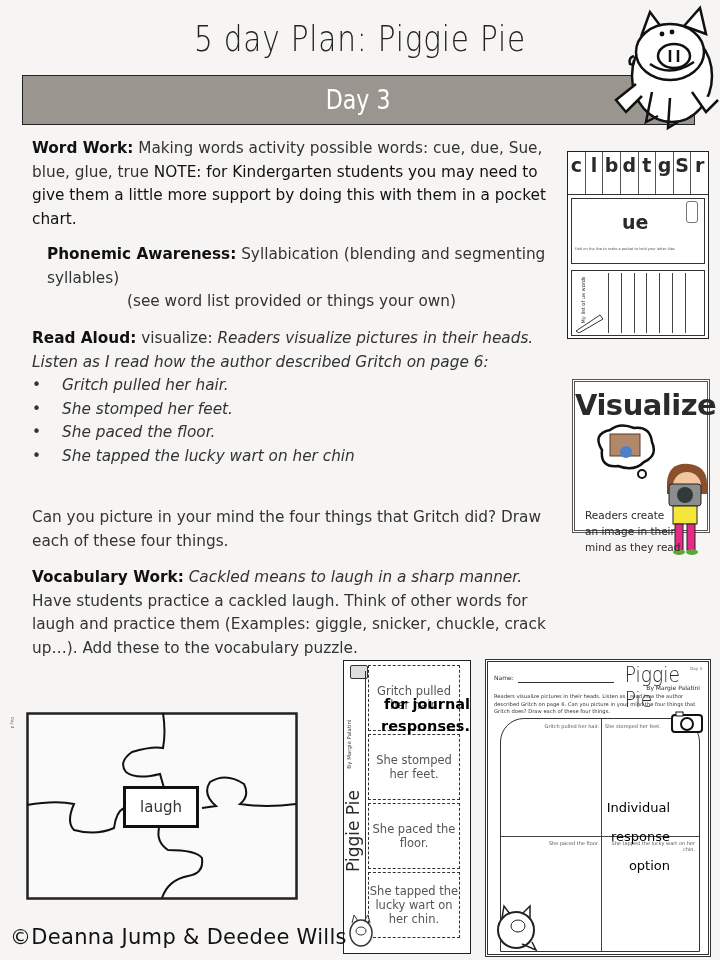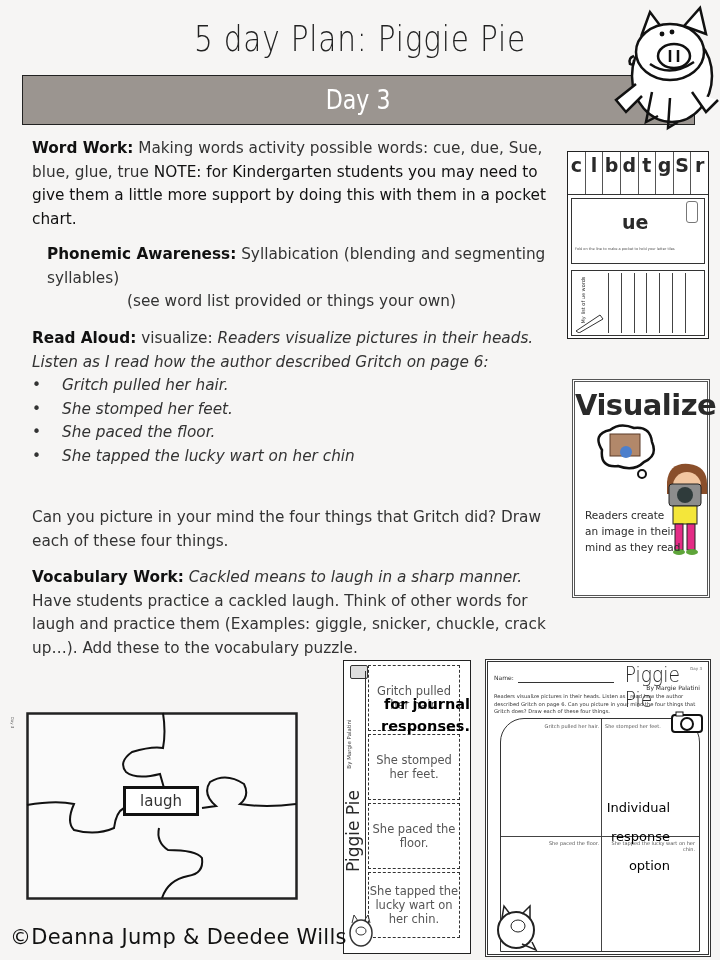--- a/index.html
+++ b/index.html
@@ -38,21 +38,21 @@
 
   .thumb { background: #fff; border: 1.5px solid #222; box-sizing: border-box; }
   .letters { display: flex; border-bottom: 1px solid #333; height: 42px; }
   .letters div { flex: 1; border-right: 1px solid #555; font-size: 19px; font-weight: bold;
     display: flex; align-items: flex-start; justify-content: center; padding-top: 2px; }
   .letters div:last-child { border-right: none; }
 
   .visualize-title { font-size: 29px; font-weight: bold; text-align: center; margin-top: 6px; letter-spacing: -0.5px; }
   .vis-caption { font-size: 10.5px; line-height: 16px; position: absolute; left: 10px; top: 125px; }
 
-  .puzzle-word { left: 123px; top: 786px; width: 76px; height: 30px; border: 3px solid #111;
+  .puzzle-word { left: 123px; top: 786px; width: 76px; height: 42px; border: 3px solid #111;
     box-sizing: border-box; background: #fff; display: flex; align-items: center; justify-content: center;
     font-size: 15px; color: #333; }
 
   .strip { left: 343px; top: 660px; width: 128px; height: 294px; }
   .strip-cell { position: absolute; left: 24px; width: 92px; border: 1.5px dashed #333; box-sizing: border-box;
     display: flex; align-items: center; justify-content: center; text-align: center;
     font-size: 11.5px; line-height: 14px; color: #555; background: #fff; }
   .overlay-label { font-family: "DejaVu Sans", sans-serif; font-weight: bold; color: #000; text-align: right; margin-top: 8px; }
 
   .copyright { left: 10px; top: 925px; font-size: 21px; color: #111; letter-spacing: 0.3px; }
@@ -137,21 +137,21 @@
         <i style="border-left:1px solid #444;"></i>
         <i style="border-left:1px solid #444;"></i>
         <i style="border-left:1px solid #444;"></i>
     </div>
     <svg style="position:absolute; left:2px; top:40px;" width="30" height="22">
         <path d="M2 20 L26 4 L29 8 L5 22 Z" fill="#fff" stroke="#333"></path>
       </svg>
   </div>
 </div>
 
-<div class="abs thumb" style="left:572px; top:379px; width:138px; height:219px; border:3px double #555;">
+<div class="abs thumb" style="left:572px; top:379px; width:138px; height:154px; border:3px double #555;">
   <div class="visualize-title">Visualize</div>
   <svg style="position:absolute; left:15px; top:40px;" width="70" height="60">
     <path d="M12 28 Q2 12 20 8 Q30 0 44 6 Q60 4 62 20 Q68 34 54 40 Q44 50 28 44 Q10 46 12 28 Z" fill="#fff" stroke="#111" stroke-width="2.5"></path>
     <rect x="20" y="12" width="30" height="22" fill="#b2886a" stroke="#5a3b28"></rect>
     <circle cx="36" cy="30" r="6" fill="#4d7fcc"></circle>
     <circle cx="52" cy="52" r="4" fill="#fff" stroke="#111" stroke-width="2"></circle>
   </svg>
   <svg style="position:absolute; left:84px; top:78px;" width="50" height="98">
     <path d="M8 22 Q10 2 30 4 Q48 6 48 24 L48 34 L8 34 Z" fill="#8a4f2b"></path>
     <circle cx="28" cy="26" r="14" fill="#f2c6a0"></circle>

